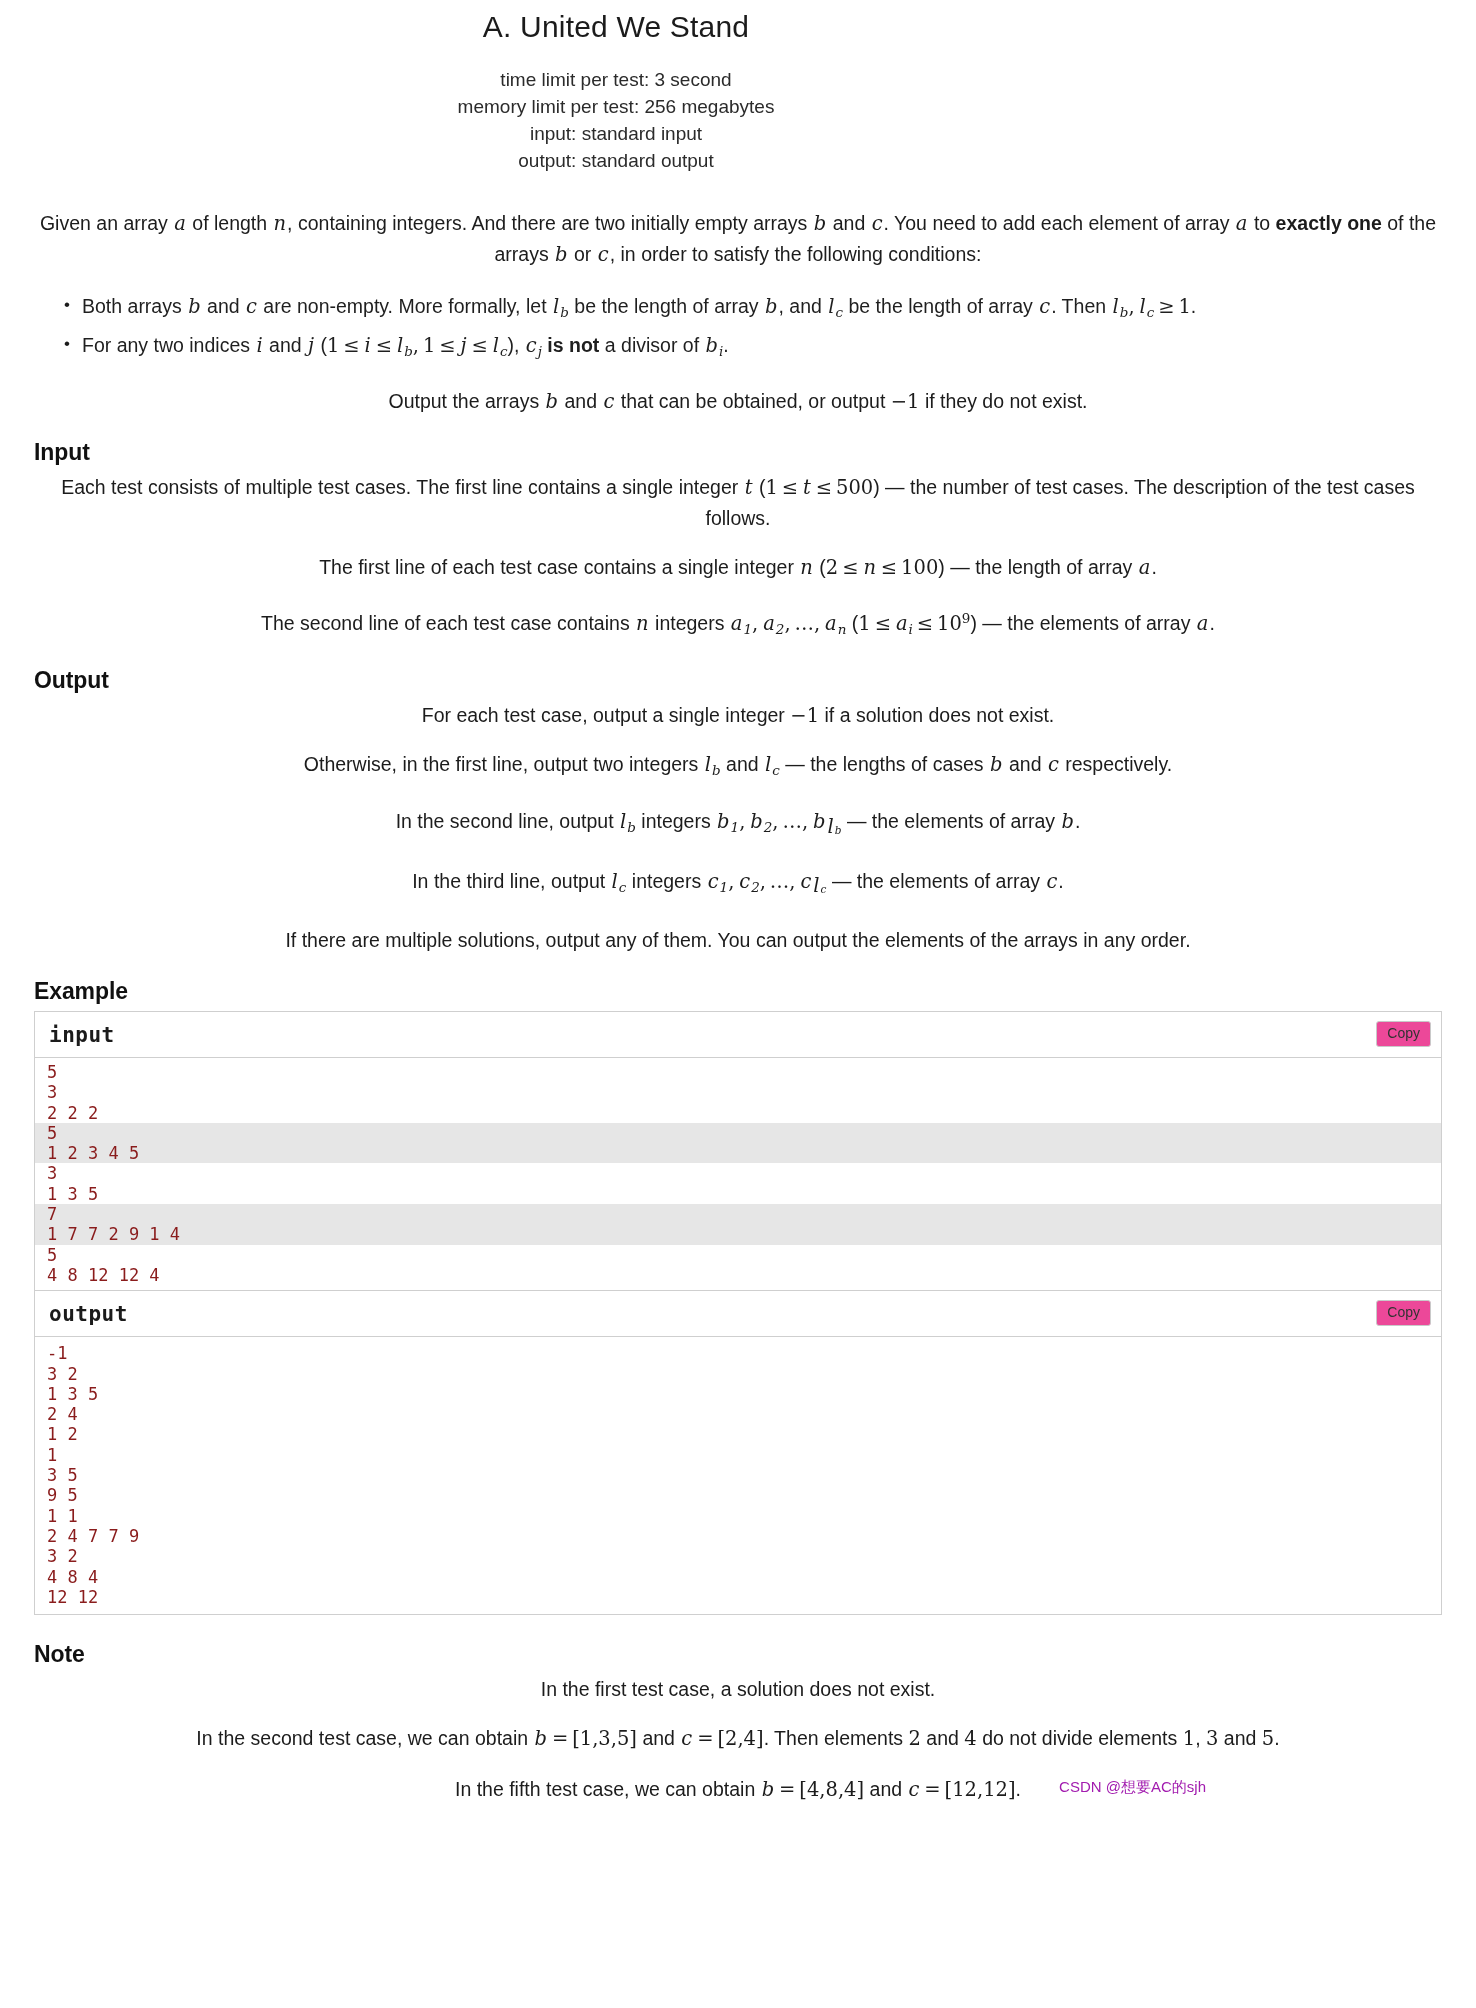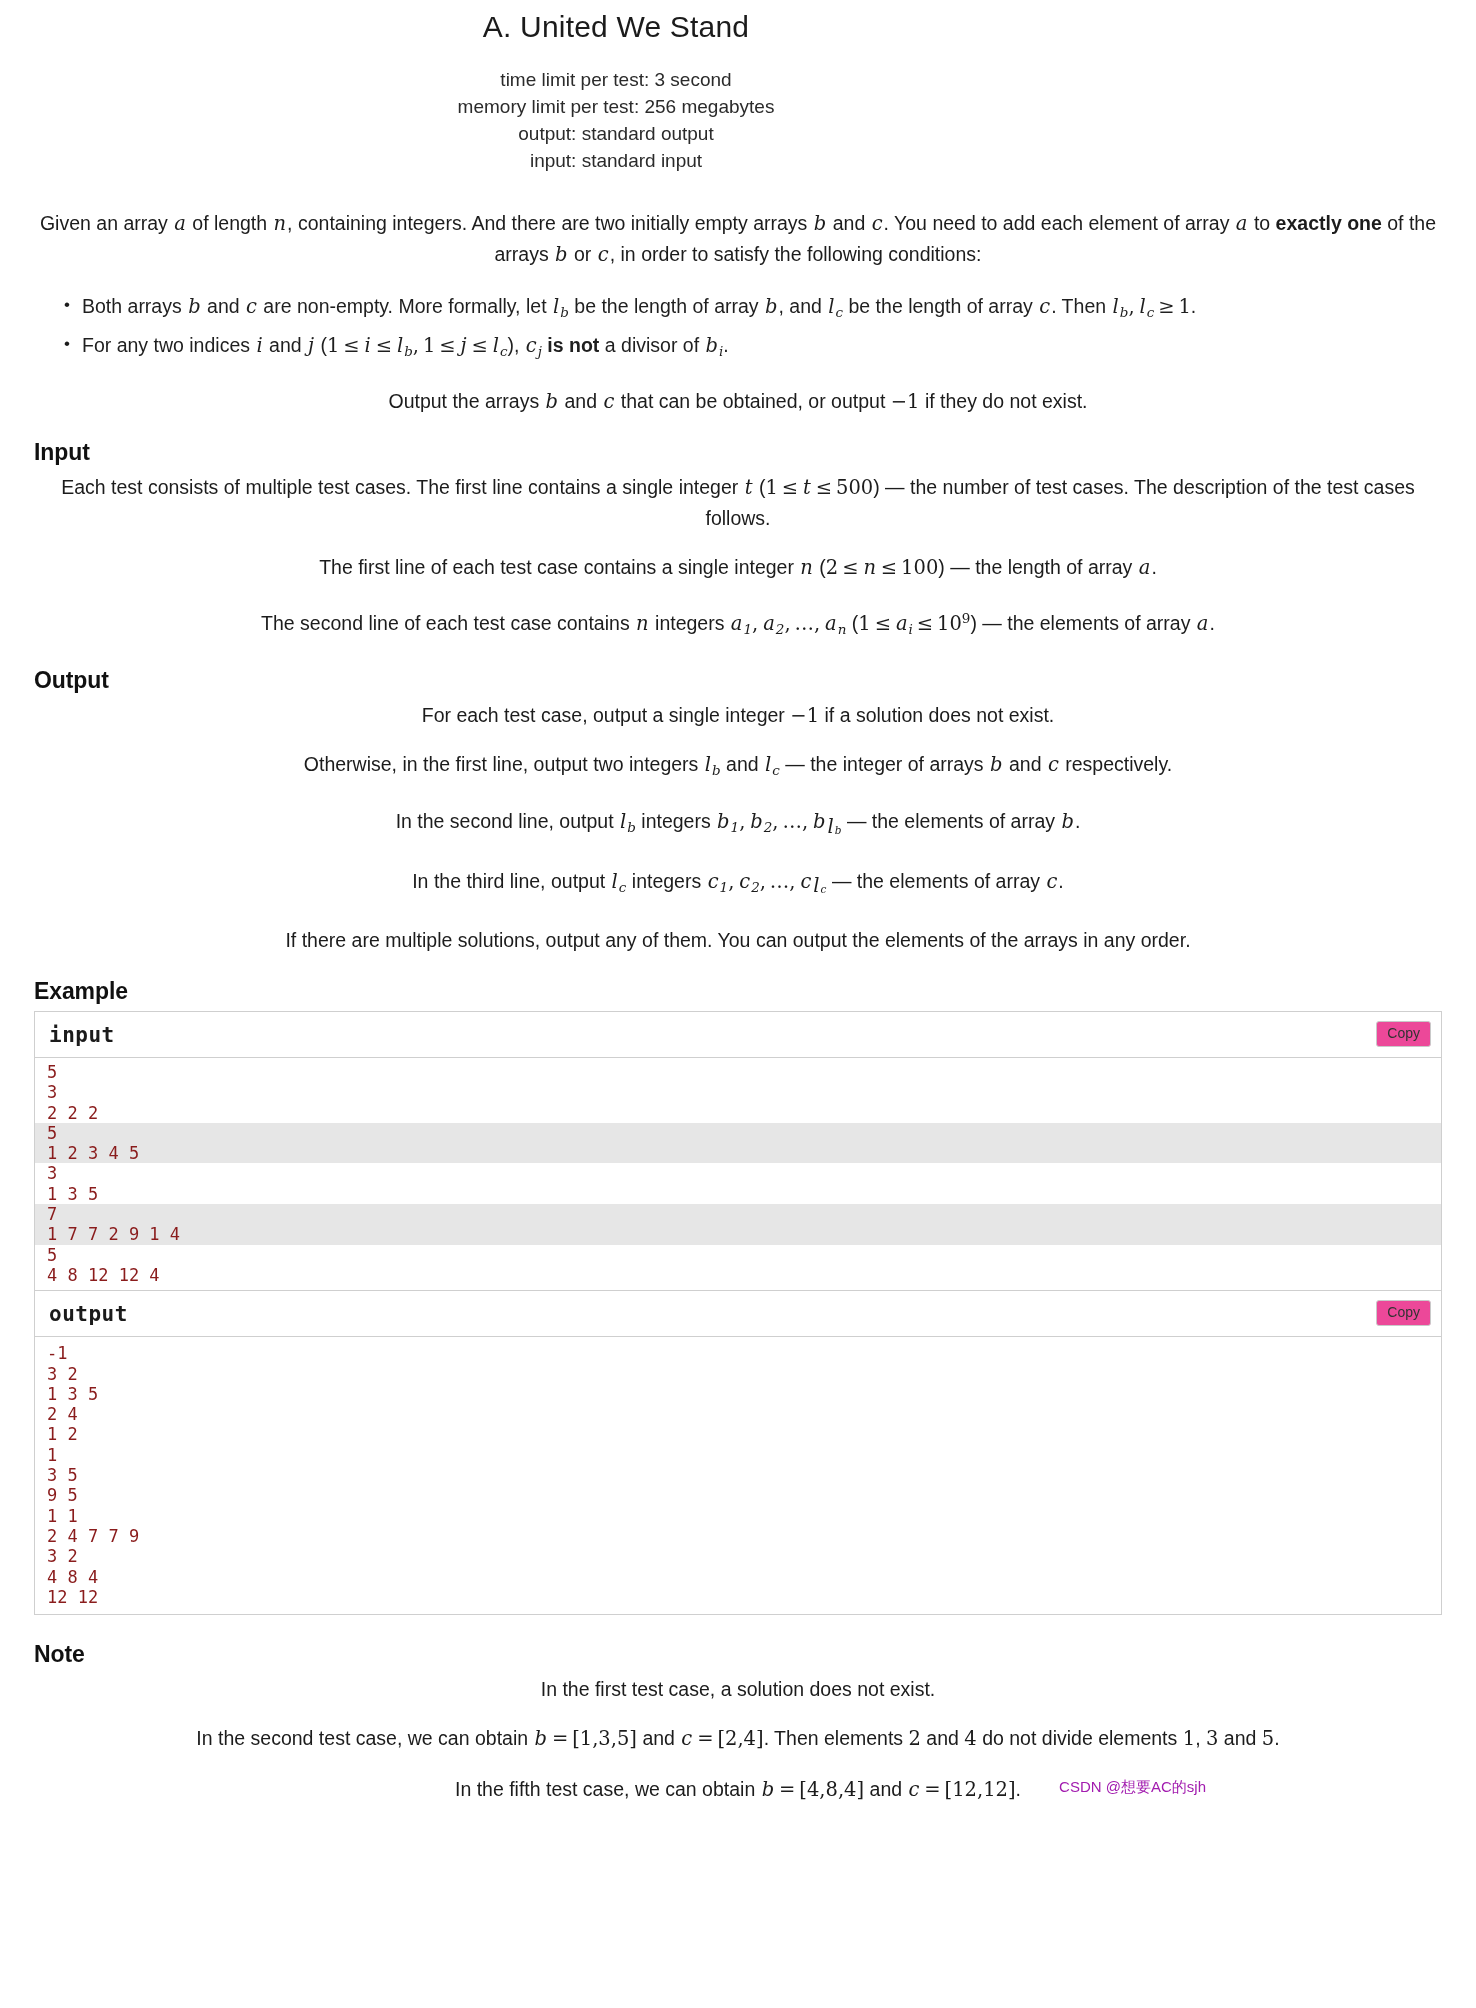--- a/index.html
+++ b/index.html
@@ -171,22 +171,22 @@
 </style>
 </head>
 <body>
 
 <div class="page">
 
   <div class="header">
     <h1 class="prob-title">A. United We Stand</h1>
     <div class="limit-line">time limit per test: 3 second</div>
     <div class="limit-line">memory limit per test: 256 megabytes</div>
+    <div class="limit-line">input: standard input</div>
     <div class="limit-line">output: standard output</div>
-    <div class="limit-line">input: standard input</div>
   </div>
 
   <div class="content">
 
     <div class="stmt">
       <p class="para"><span>Given an array </span><span class="m">a</span><span> of length </span><span class="m">n</span><span>, containing integers. And there are two initially empty arrays </span><span class="m">b</span><span> and </span><span class="m">c</span><span>. You need to add each element of array </span><span class="m">a</span><span> to </span><b>exactly one</b><span> of the arrays </span><span class="m">b</span><span> or </span><span class="m">c</span><span>, in order to satisfy the following conditions:</span></p>
 
       <ul class="cond">
         <li><span>Both arrays </span><span class="m">b</span><span> and </span><span class="m">c</span><span> are non-empty. More formally, let </span><span class="m">l</span><span class="msub">b</span><span> be the length of array </span><span class="m">b</span><span>, and </span><span class="m">l</span><span class="msub">c</span><span> be the length of array </span><span class="m">c</span><span>. Then </span><span class="m">l</span><span class="msub">b</span><span class="mn">, </span><span class="m">l</span><span class="msub">c</span><span class="mn"> ≥ 1</span><span>.</span></li>
 
@@ -199,21 +199,21 @@
     <h2 class="sec">Input</h2>
     <p class="para tight"><span>Each test consists of multiple test cases. The first line contains a single integer </span><span class="m">t</span><span> (</span><span class="mn">1 ≤ </span><span class="m">t</span><span class="mn"> ≤ 500</span><span>) — the number of test cases. The description of the test cases follows.</span></p>
 
     <p class="para"><span>The first line of each test case contains a single integer </span><span class="m">n</span><span> (</span><span class="mn">2 ≤ </span><span class="m">n</span><span class="mn"> ≤ 100</span><span>) — the length of array </span><span class="m">a</span><span>.</span></p>
 
     <p class="para"><span>The second line of each test case contains </span><span class="m">n</span><span> integers </span><span class="m">a</span><span class="msub">1</span><span class="mn">, </span><span class="m">a</span><span class="msub">2</span><span class="mn">, …, </span><span class="m">a</span><span class="msub">n</span><span> (</span><span class="mn">1 ≤ </span><span class="m">a</span><span class="msub">i</span><span class="mn"> ≤ 10</span><span class="msup">9</span><span>) — the elements of array </span><span class="m">a</span><span>.</span></p>
 
     <h2 class="sec">Output</h2>
     <p class="para tight"><span>For each test case, output a single integer </span><span class="mn">−1</span><span> if a solution does not exist.</span></p>
 
-    <p class="para"><span>Otherwise, in the first line, output two integers </span><span class="m">l</span><span class="msub">b</span><span> and </span><span class="m">l</span><span class="msub">c</span><span> — the integer of arrays </span><span class="m">b</span><span> and </span><span class="m">c</span><span> respectively.</span></p>
+    <p class="para"><span>Otherwise, in the first line, output two integers </span><span class="m">l</span><span class="msub">b</span><span> and </span><span class="m">l</span><span class="msub">c</span><span> — the lengths of cases </span><span class="m">b</span><span> and </span><span class="m">c</span><span> respectively.</span></p>
 
     <p class="para"><span>In the second line, output </span><span class="m">l</span><span class="msub">b</span><span> integers </span><span class="m">b</span><span class="msub">1</span><span class="mn">, </span><span class="m">b</span><span class="msub">2</span><span class="mn">, …, </span><span class="m">b</span><span class="msub"><span class="m">l</span><span class="msub2">b</span></span><span> — the elements of array </span><span class="m">b</span><span>.</span></p>
 
     <p class="para"><span>In the third line, output </span><span class="m">l</span><span class="msub">c</span><span> integers </span><span class="m">c</span><span class="msub">1</span><span class="mn">, </span><span class="m">c</span><span class="msub">2</span><span class="mn">, …, </span><span class="m">c</span><span class="msub"><span class="m">l</span><span class="msub2">c</span></span><span> — the elements of array </span><span class="m">c</span><span>.</span></p>
 
     <p class="para">If there are multiple solutions, output any of them. You can output the elements of the arrays in any order.</p>
 
     <h2 class="sec">Example</h2>
 
     <div class="sample">

